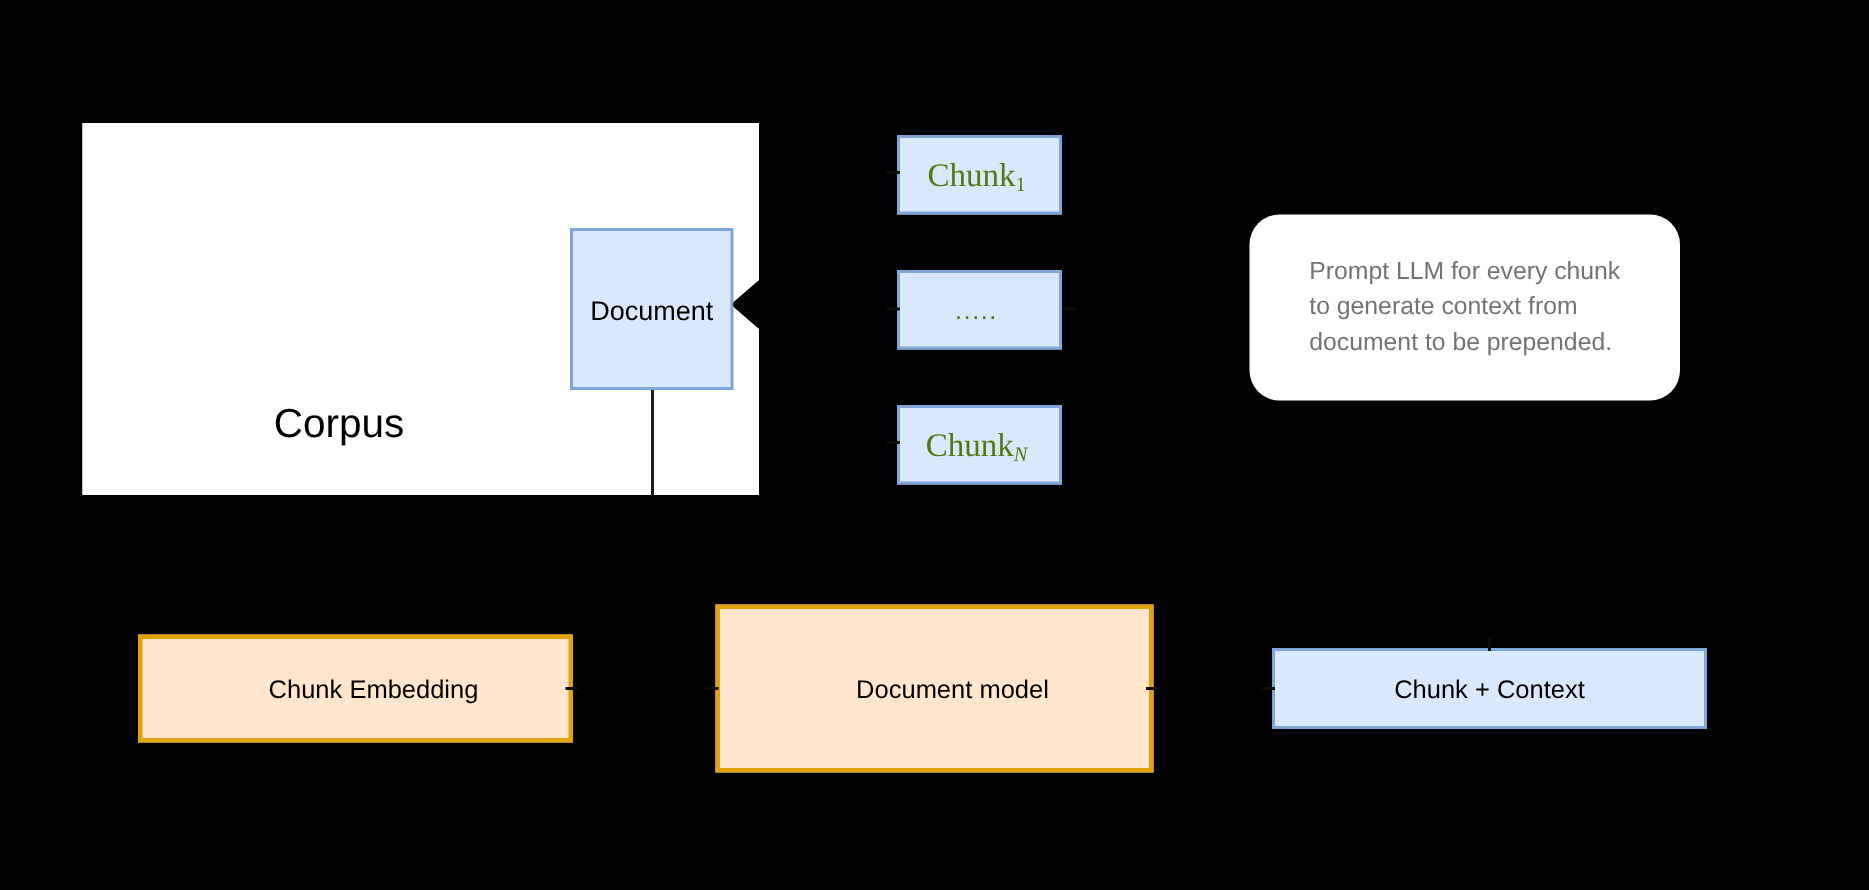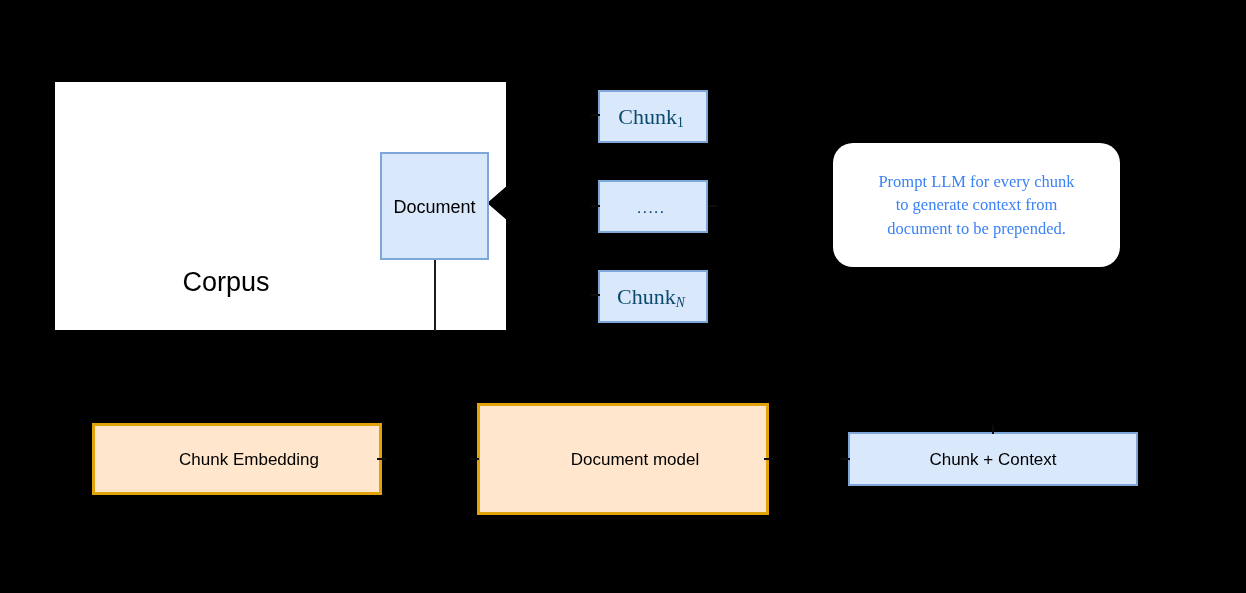--- a/index.html
+++ b/index.html
@@ -97,21 +97,21 @@
   .chunk-n { top: 270px; padding-left: 29px; }
   .chunk-label {
     position: absolute;
     left: 0;
     right: 4px;
     top: 50%;
     transform: translateY(-50%);
     text-align: center;
     font-family: "Liberation Serif", "DejaVu Serif", serif;
     font-size: 22px;
-    color: #0c4a6e;
+    color: #4d7c0f;
     line-height: 1;
     white-space: nowrap;
   }
   .chunk-label sub {
     font-size: 0.62em;
     vertical-align: baseline;
     position: relative;
     bottom: -0.25em;
   }
   .chunk-label .italic-sub {
@@ -131,27 +131,26 @@
     width: 287px;
     height: 124px;
     background: #ffffff;
     border-radius: 20px;
     box-sizing: border-box;
     display: flex;
     align-items: center;
     justify-content: center;
   }
   .callout-text {
-    text-align: center;
+    text-align: left;
     font-size: 16.5px;
     line-height: 1.42;
-    color: #3b82f6;
+    color: #737373;
     padding: 0 10px;
     white-space: pre-line;
-    font-family: Liberation Serif, serif;
   }
 
   
   .orange-box {
     position: absolute;
     background: #ffe6cc;
     border: 3px solid #e1a309;
     box-sizing: border-box;
     display: flex;
     align-items: center;

